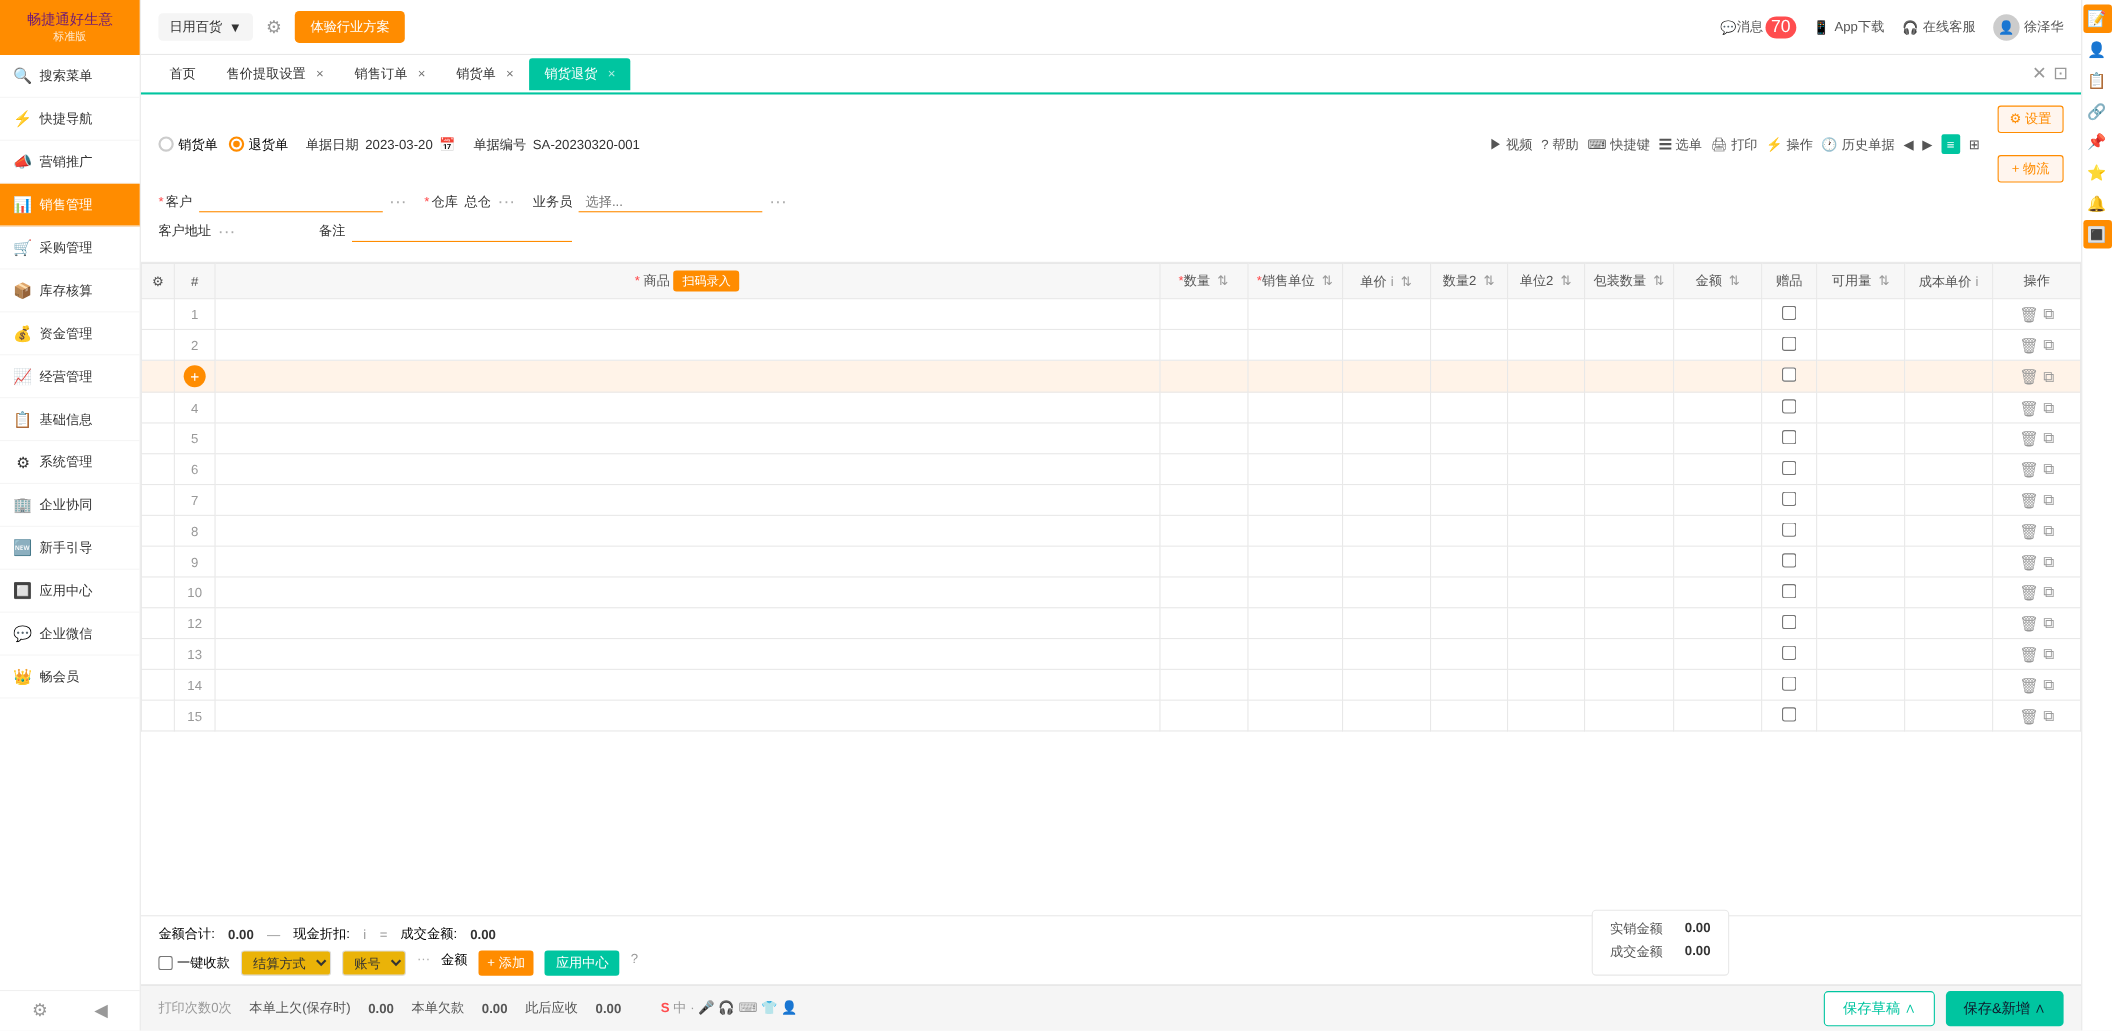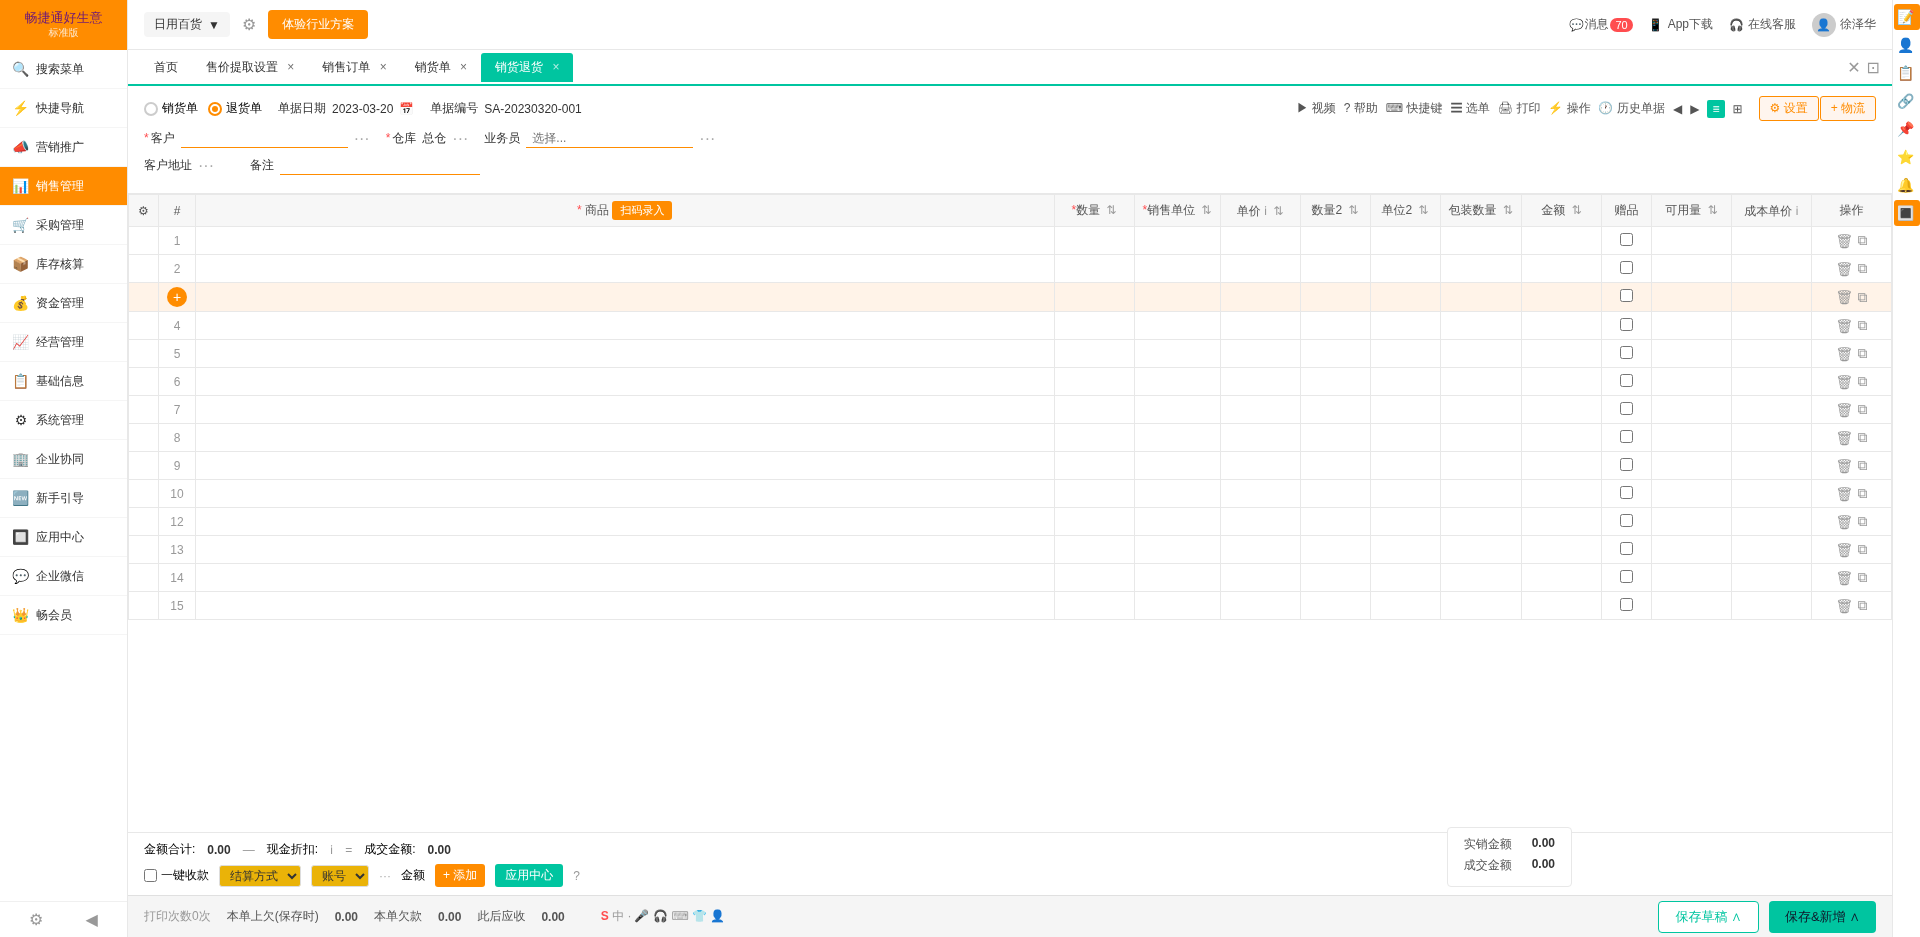--- a/index.html
+++ b/index.html
@@ -18,21 +18,21 @@
 
     
     .main { flex: 1; display: flex; flex-direction: column; overflow: hidden; }
 
     
     .topbar { height: 50px; background: #fff; display: flex; align-items: center; justify-content: space-between; padding: 0 16px; border-bottom: 1px solid #e8e8e8; }
     .topbar-left { display: flex; align-items: center; gap: 12px; }
     .topbar-select { display: flex; align-items: center; gap: 6px; background: #f5f5f5; border-radius: 4px; padding: 4px 10px; cursor: pointer; color: #333; }
     .topbar-btn-orange { background: #ff8c00; color: #fff; border: none; border-radius: 4px; padding: 6px 14px; cursor: pointer; font-size: 12px; }
     .topbar-right { display: flex; align-items: center; gap: 16px; color: #555; font-size: 12px; }
-    .topbar-right .badge { background: #ff4d4f; color: #fff; border-radius: 10px; padding: 1px 5px; font-size: 11px; margin-left: 2px; }
+    .topbar-right .badge { background: #ff4d4f; color: #fff; border-radius: 10px; padding: 1px 5px; font-size: 16px; margin-left: 2px; }
     .topbar-avatar { width: 24px; height: 24px; border-radius: 50%; background: #ccc; display: flex; align-items: center; justify-content: center; }
 
     
     .tabs { display: flex; align-items: center; background: #fff; border-bottom: 2px solid #00c5a0; padding: 0 12px; height: 36px; }
     .tab { padding: 6px 14px; cursor: pointer; color: #333; font-size: 12px; position: relative; white-space: nowrap; }
     .tab.active { color: #fff; background: #00c5a0; border-radius: 3px 3px 0 0; }
     .tab .tab-close { margin-left: 6px; color: inherit; opacity: 0.7; }
 
     
     .form-area { background: #fff; padding: 10px 16px; border-bottom: 1px solid #e8e8e8; }
@@ -40,21 +40,21 @@
     .form-group { display: flex; align-items: center; gap: 6px; }
     .form-label { color: #333; white-space: nowrap; }
     .form-label.required::before { content: '*'; color: #ff4d4f; margin-right: 2px; }
     .form-input { border: none; border-bottom: 1px solid #ff8c00; padding: 2px 6px; min-width: 120px; color: #0f766e; outline: none; background: transparent; }
     .form-input-dots { color: #aaa; font-size: 16px; }
     .form-date { color: #333; }
     .form-no { color: #333; }
 
     .form-toolbar { display: flex; align-items: center; gap: 8px; font-size: 12px; color: #555; margin-left: auto; }
 
-    .form-right-btns { display: flex; gap: 1px; }
+    .form-right-btns { display: flex; flex-direction: column; gap: 20px; }
     .form-right-btn { border: 1px solid #ff8c00; color: #ff8c00; background: #fff5ee; border-radius: 3px; padding: 3px 10px; cursor: pointer; font-size: 12px; white-space: nowrap; }
 
     
     .table-container { flex: 1; overflow: auto; background: #fff; }
     table { width: 100%; border-collapse: collapse; }
     thead tr { background: #f7f7f7; }
     th { padding: 6px 8px; border: 1px solid #e8e8e8; color: #555; font-weight: normal; white-space: nowrap; text-align: center; }
     td { padding: 4px 8px; border: 1px solid #e8e8e8; color: #333; text-align: center; height: 28px; }
     .row-active td { background: #fff3e8 !important; }
     .row-num { color: #999; width: 30px; }
@@ -62,21 +62,21 @@
     .checkbox-cell { width: 30px; }
     .action-cell { width: 60px; }
     .action-icons { display: flex; align-items: center; justify-content: center; gap: 4px; }
     .action-icon { cursor: pointer; color: #999; font-size: 14px; }
     .total-row td { background: #fffbe6; font-weight: bold; color: #333; }
     .add-row-btn { width: 20px; height: 20px; background: #ff8c00; color: #fff; border-radius: 50%; display: flex; align-items: center; justify-content: center; cursor: pointer; font-size: 14px; margin: 0 auto; }
 
     
     .footer-area { background: #fff; padding: 8px 16px; border-top: 1px solid #e8e8e8; }
     .footer-row1 { display: flex; align-items: center; gap: 12px; margin-bottom: 6px; }
-    .footer-row2 { display: flex; align-items: center; gap: 10px; }
+    .footer-row2 { display: flex; gap: 10px; }
     .footer-checkbox { display: flex; align-items: center; gap: 4px; cursor: pointer; }
     .footer-select { border: 1px solid #ddd; border-radius: 3px; padding: 2px 6px; color: #333; background: #eab308; cursor: pointer; }
     .footer-add-btn { background: #ff8c00; color: #fff; border: none; border-radius: 3px; padding: 3px 8px; cursor: pointer; font-size: 11px; }
     .footer-split-btn { background: #00c5a0; color: #fff; border: none; border-radius: 3px; padding: 3px 10px; cursor: pointer; font-size: 12px; }
 
     
     .bottom-bar { display: flex; align-items: center; justify-content: space-between; padding: 6px 16px; background: #f5f5f5; border-top: 1px solid #e0e0e0; height: 42px; }
     .bottom-bar-left { display: flex; align-items: center; gap: 16px; color: #555; font-size: 12px; }
     .bottom-bar-right { display: flex; gap: 10px; }
     .btn-save-draft { background: #fff; border: 1px solid #00c5a0; color: #00c5a0; border-radius: 4px; padding: 6px 16px; cursor: pointer; font-size: 13px; }
@@ -323,21 +323,21 @@
           <input class="form-input" style="min-width: 80px;" placeholder="选择...">
           <span class="form-input-dots">···</span>
         </div>
       </div>
 
       <div class="form-row">
         <div class="form-group">
           <span class="form-label">客户地址</span>
           <span class="form-input-dots">···</span>
         </div>
-        <div class="form-group" style="margin-left:20px;">
+        <div class="form-group" style="margin-left:60px;">
           <span class="form-label">备注</span>
           <input class="form-input" style="min-width: 200px;">
         </div>
       </div>
     </div>
 
     <div class="table-wrapper">
       <div class="table-container">
         <table>
           <thead>

